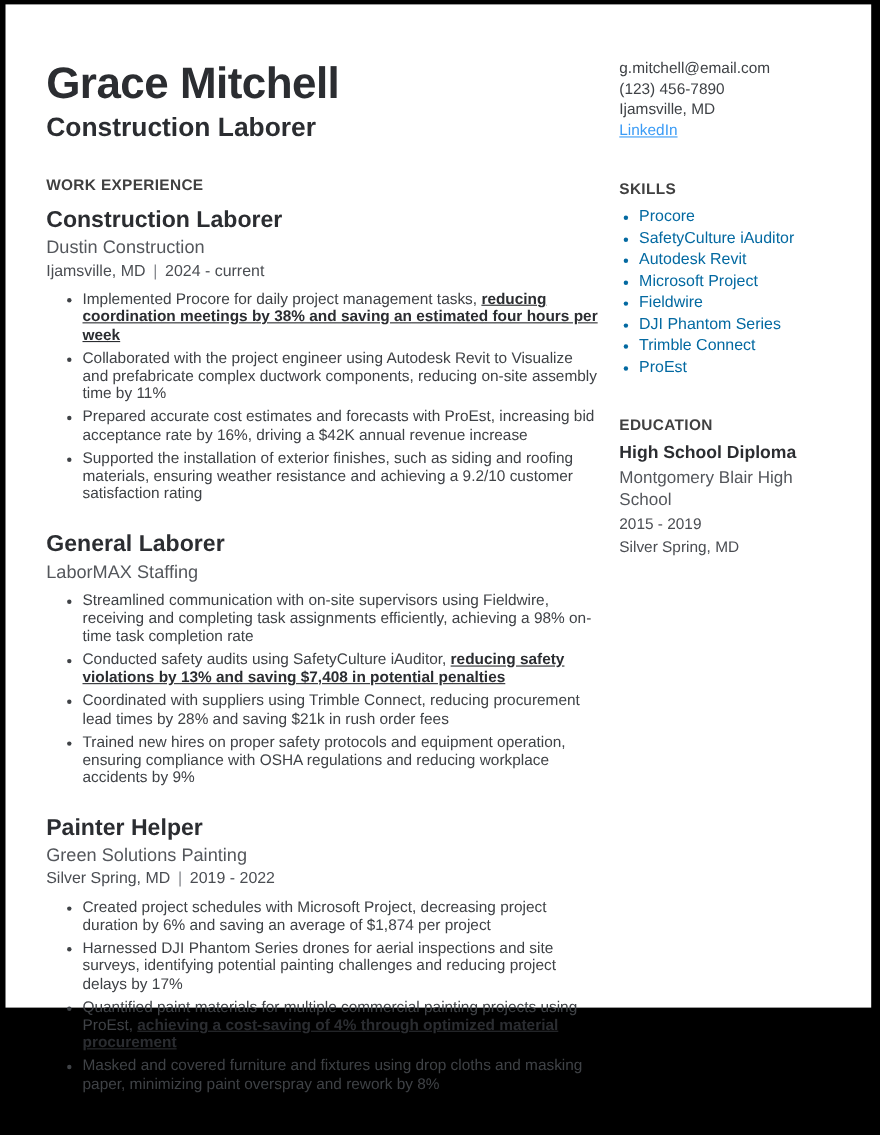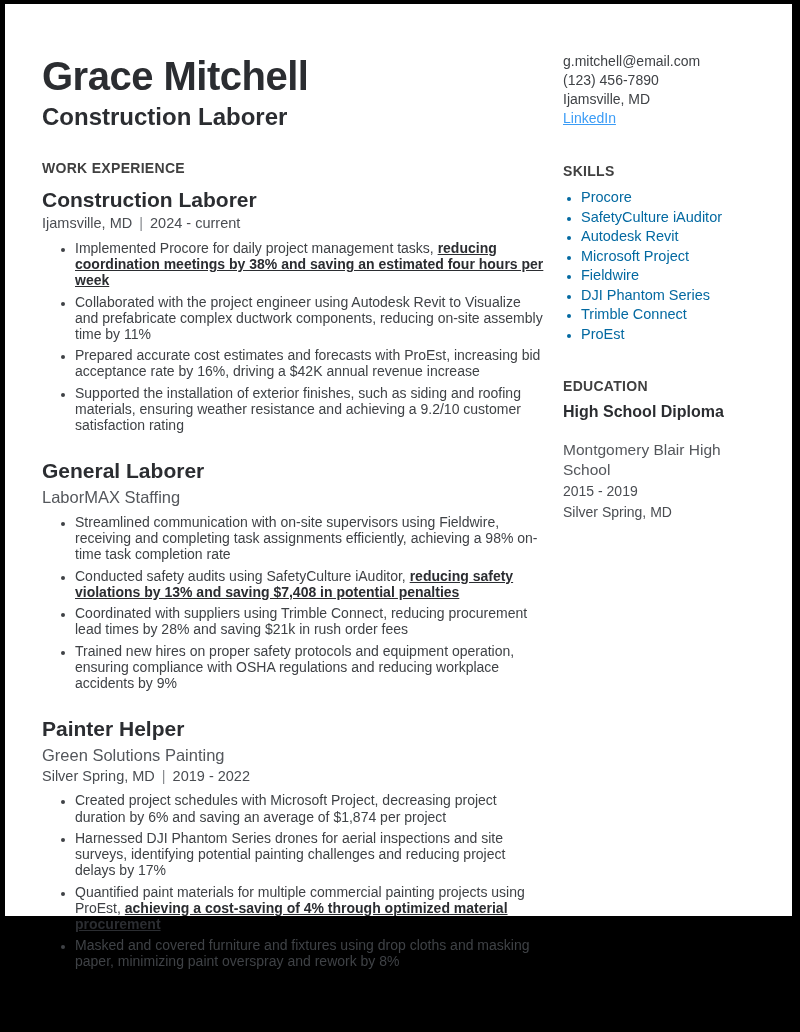--- a/index.html
+++ b/index.html
@@ -127,21 +127,21 @@
   .edu-degree {
     font-size: 16px;
     font-weight: 700;
     color: #2b2d31;
     margin-top: 9px;
   }
   .edu-school {
     font-size: 15.5px;
     color: #54575c;
     line-height: 1.3;
-    margin-top: 19px;
+    margin-top: 4px;
   }
   .edu-dates, .edu-location {
     font-size: 14px;
     color: #4a4d52;
     line-height: 19px;
     margin-top: 2px;
   }
 </style>
 </head>
 <body>
@@ -150,20 +150,21 @@
   <div class="page">
 
     <div class="main">
       <div class="name">Grace Mitchell</div>
       <div class="headline">Construction Laborer</div>
 
       <div class="sec-header">WORK EXPERIENCE</div>
 
       <div class="job">
         <div class="job-title">Construction Laborer</div>
+        <div class="company">Dustin Construction</div>
         <div class="meta">
           <span>Ijamsville, MD</span><span class="sep">|</span><span>2024 - current</span>
         </div>
         <ul class="bullets">
           <li><span>Implemented Procore for daily project management tasks, </span><span class="hl">reducing coordination meetings by 38% and saving an estimated four hours per week</span></li>
           <li><span>Collaborated with the project engineer using Autodesk Revit to Visualize and prefabricate complex ductwork components, reducing on-site assembly time by 11%</span></li>
           <li><span>Prepared accurate cost estimates and forecasts with ProEst, increasing bid acceptance rate by 16%, driving a $42K annual revenue increase</span></li>
           <li><span>Supported the installation of exterior finishes, such as siding and roofing materials, ensuring weather resistance and achieving a 9.2/10 customer satisfaction rating</span></li>
         </ul>
       </div>

